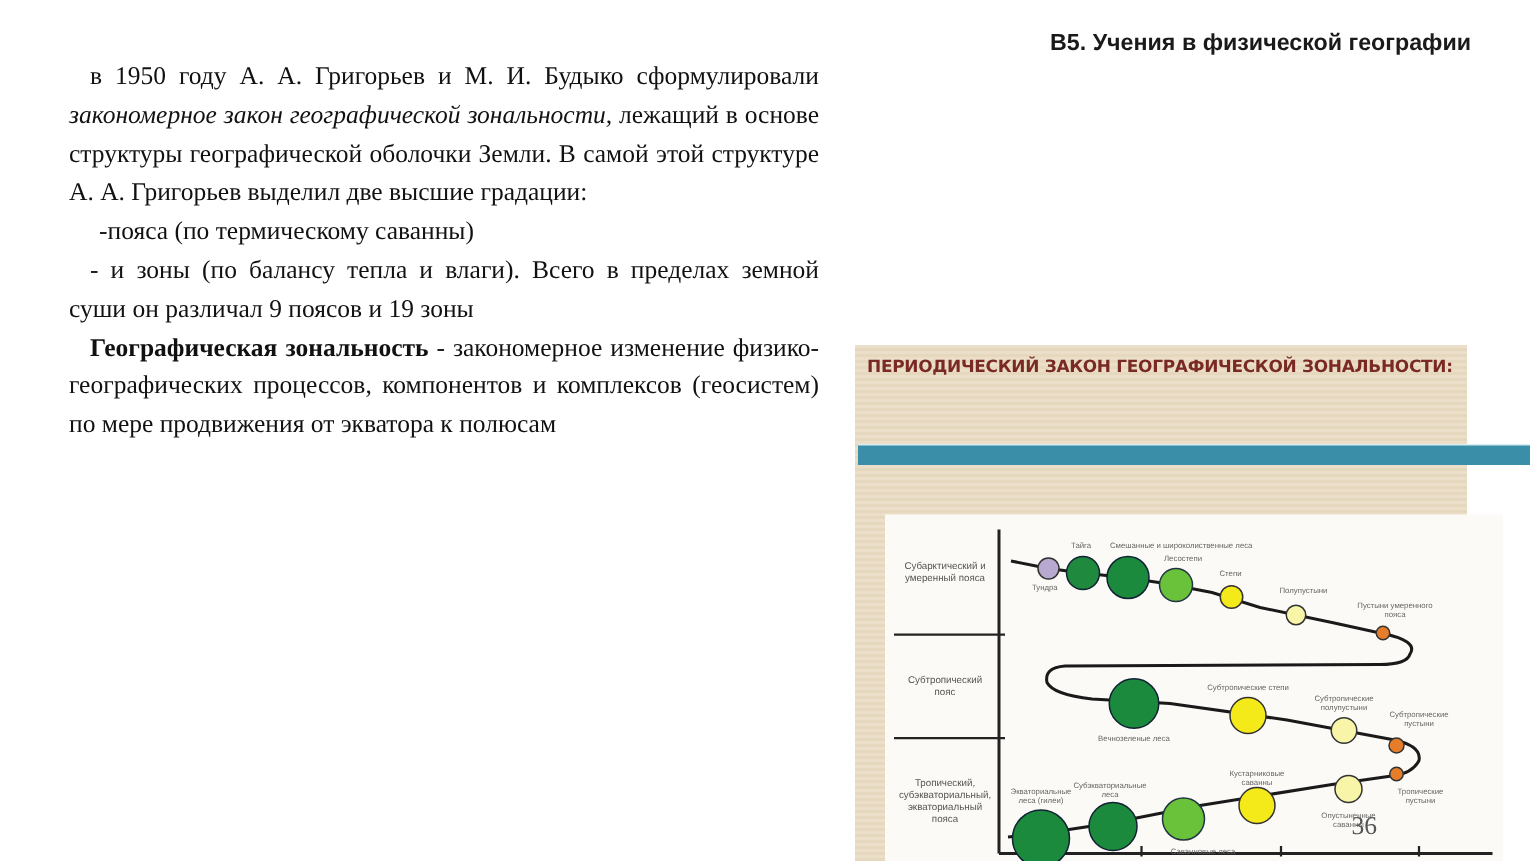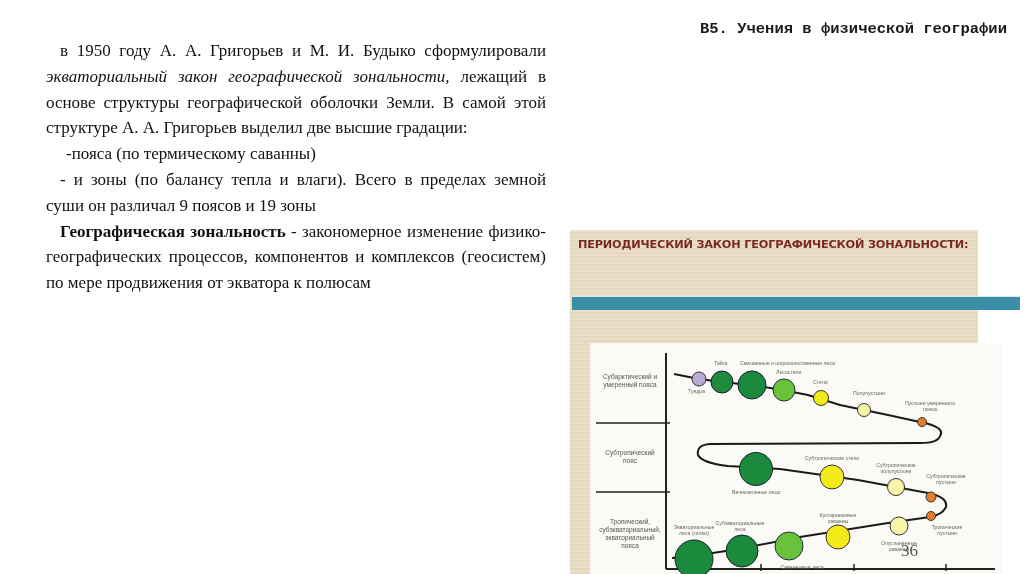--- a/index.html
+++ b/index.html
@@ -1,37 +1,37 @@
 <!DOCTYPE html>
 <html><head>
 <meta charset="utf-8">
 <style>
   html, body { margin:0; padding:0; }
   body { width:1024px; height:574px; background:#ffffff; position:relative; overflow:hidden; font-family:"Liberation Serif", serif; }
-  .slide-title { position:absolute; left:700px; top:20px; font-family:Liberation Mono, monospace; font-weight:bold; font-size:15.5px; color:#1a1a1a; }
+  .slide-title { position:absolute; left:700px; top:20px; font-family:Liberation Sans, sans-serif; font-weight:bold; font-size:15.5px; color:#1a1a1a; }
   .body-text { position:absolute; left:46px; top:38px; width:500px; font-size:17px; line-height:25.8px; color:#111; text-align:justify; }
   .body-text p { margin:0; }
   .body-text .indent { text-indent:14px; }
   .body-text .indent2 { text-indent:20px; }
   .body-text .last { text-align-last:left; }
   .figure { position:absolute; left:570px; top:230px; width:408px; height:344px; background:repeating-linear-gradient(180deg,#ecdfc9 0px,#ecdfc9 2px,#e6d8bf 2px,#e6d8bf 4px); }
   .fig-head { position:absolute; left:8px; top:6px; width:440px; font-family:"DejaVu Sans", sans-serif; font-size:11.3px; line-height:17px; color:#5a5a5a; letter-spacing:-0.2px; }
   .fig-head .t1 { color:#7a2a24; font-weight:bold; }
   .teal-bar { position:absolute; left:2px; top:66px; width:448px; height:13px; background:#3b8ea7; border-top:1px solid #d8eef3; }
   .chart-panel { position:absolute; left:20px; top:113px; width:412px; height:231px; background:#fbfaf6; }
   .chart-panel svg { position:absolute; left:0; top:0; }
   .page-num { position:absolute; left:901px; top:541px; font-size:17px; color:#555; font-family:"Liberation Serif", serif; }
 </style>
 </head>
 <body>
 
 <div class="slide-title">В5. Учения в физической географии</div>
 
 <div class="body-text">
-  <p class="indent"><span>в 1950 году А. А. Григорьев и М. И. Будыко сформулировали </span><i>экваториальный закон географической зональности,</i><span> лежащий в основе структуры географической оболочки Земли. В самой этой структуре А. А. Григорьев выделил две высшие градации:</span></p>
+  <p class="indent"><span>в 1950 году А. А. Григорьев и М. И. Будыко сформулировали </span><i>закономерное закон географической зональности,</i><span> лежащий в основе структуры географической оболочки Земли. В самой этой структуре А. А. Григорьев выделил две высшие градации:</span></p>
   <p class="indent2">-пояса (по термическому саванны)</p>
   <p class="indent">- и зоны (по балансу тепла и влаги). Всего в пределах земной суши он различал 9 поясов и 19 зоны</p>
   <p class="indent last"><b>Географическая зональность</b><span> - закономерное изменение физико-географических процессов, компонентов и комплексов (геосистем) по мере продвижения от экватора к полюсам</span></p>
 </div>
 
 <div class="figure">
   <div class="fig-head">
     <div class="t1">ПЕРИОДИЧЕСКИЙ ЗАКОН ГЕОГРАФИЧЕСКОЙ ЗОНАЛЬНОСТИ:</div>
   </div>
   <div class="teal-bar"></div>

